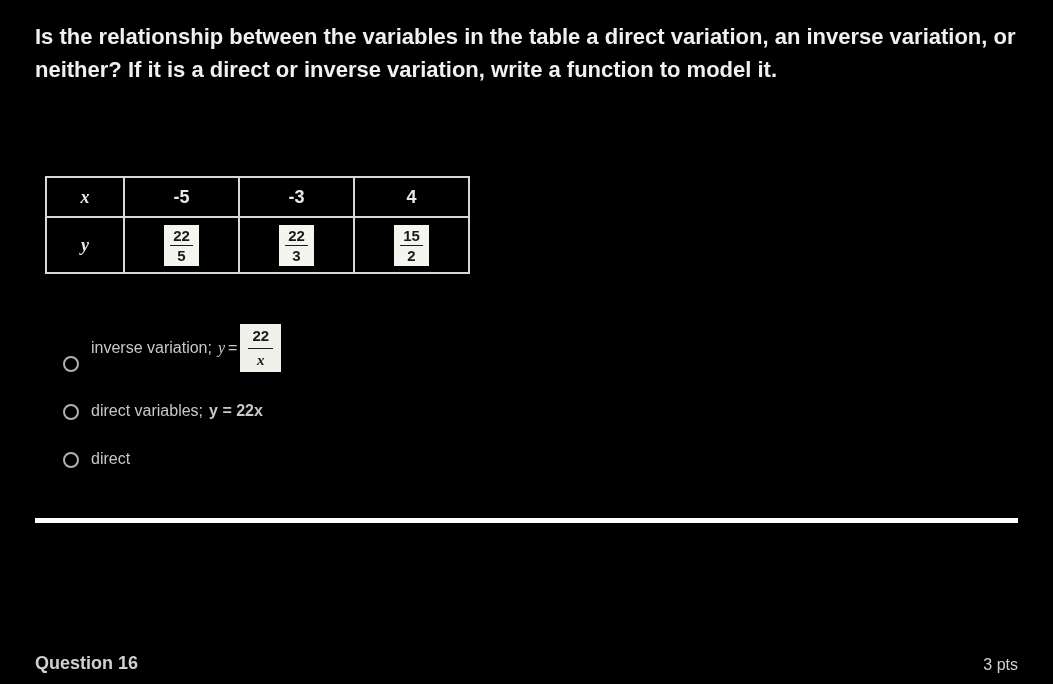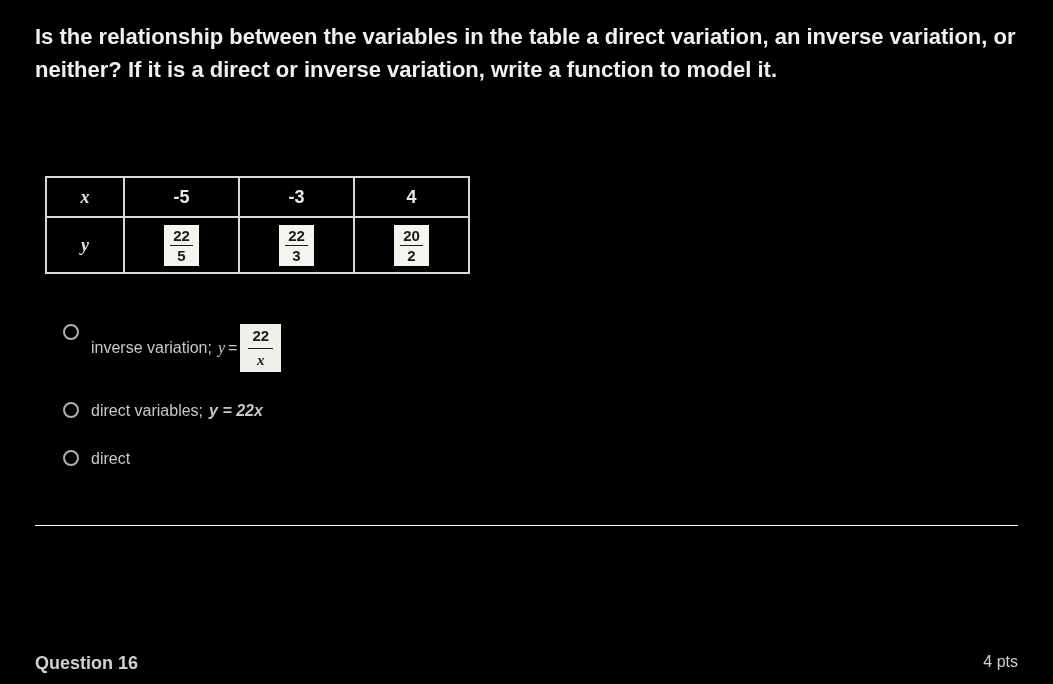--- a/index.html
+++ b/index.html
@@ -67,40 +67,39 @@
     .fraction-box .den {
       display: block;
       padding: 2px 3px 0 3px;
       text-align: center;
     }
     .options {
       margin-left: 28px;
     }
     .option-row {
       display: flex;
-      align-items: flex-start;
+      align-items: flex-end;
       margin-bottom: 30px;
       gap: 12px;
     }
     .radio-circle {
       width: 16px;
       height: 16px;
       border: 2px solid #b0b0b0;
       border-radius: 50%;
       flex-shrink: 0;
     }
     .option-label {
       font-size: 16px;
       color: #c8c8c8;
       display: flex;
       align-items: center;
       gap: 6px;
     }
     .option-label .italic {
-      font-style: italic;
       font-weight: bold;
     }
     .inline-frac {
       display: inline-flex;
       flex-direction: column;
       background: #f0f0ea;
       color: #1a1a1a;
       padding: 4px 8px;
       font-size: 15px;
       font-weight: bold;
@@ -125,32 +124,33 @@
       font-style: italic;
       font-family: "Times New Roman", serif;
     }
     .footer-row {
       position: absolute;
       bottom: 10px;
       left: 35px;
       right: 35px;
       display: flex;
       justify-content: space-between;
+      align-items: flex-end;
       color: #d0d0d0;
       font-size: 18px;
     }
     .footer-row .q-label {
       font-weight: bold;
     }
     .footer-row .pts {
       font-size: 16px;
     }
     .question-container {
-      border-bottom: 1px solid #ffffff;
-      padding-bottom: 27px;
+      border-bottom: 5px solid #ffffff;
+      padding-bottom: 20px;
       margin-bottom: 25px;
     }
   </style>
 </head>
 <body>
 
 <div class="question-container">
 
   <div class="question-text">Is the relationship between the variables in the table a direct variation, an inverse variation, or neither? If it is a direct or inverse variation, write a function to model it.</div>
 
@@ -171,21 +171,21 @@
         </span>
       </td>
       <td class="value-cell">
         <span class="fraction-box">
           <span class="num">22</span>
           <span class="den">3</span>
         </span>
       </td>
       <td class="value-cell">
         <span class="fraction-box">
-          <span class="num">20</span>
+          <span class="num">15</span>
           <span class="den">2</span>
         </span>
       </td>
     </tr>
   </tbody>
     </table>
 
   <div class="options">
 
     <div class="option-row">
@@ -216,14 +216,14 @@
       <div class="option-label">
         <span>direct</span>
       </div>
     </div>
 
   </div>
 </div>
 
 <div class="footer-row">
   <div class="q-label">Question 16</div>
-  <div class="pts">4 pts</div>
+  <div class="pts">3 pts</div>
 </div>
 
 </body></html>

